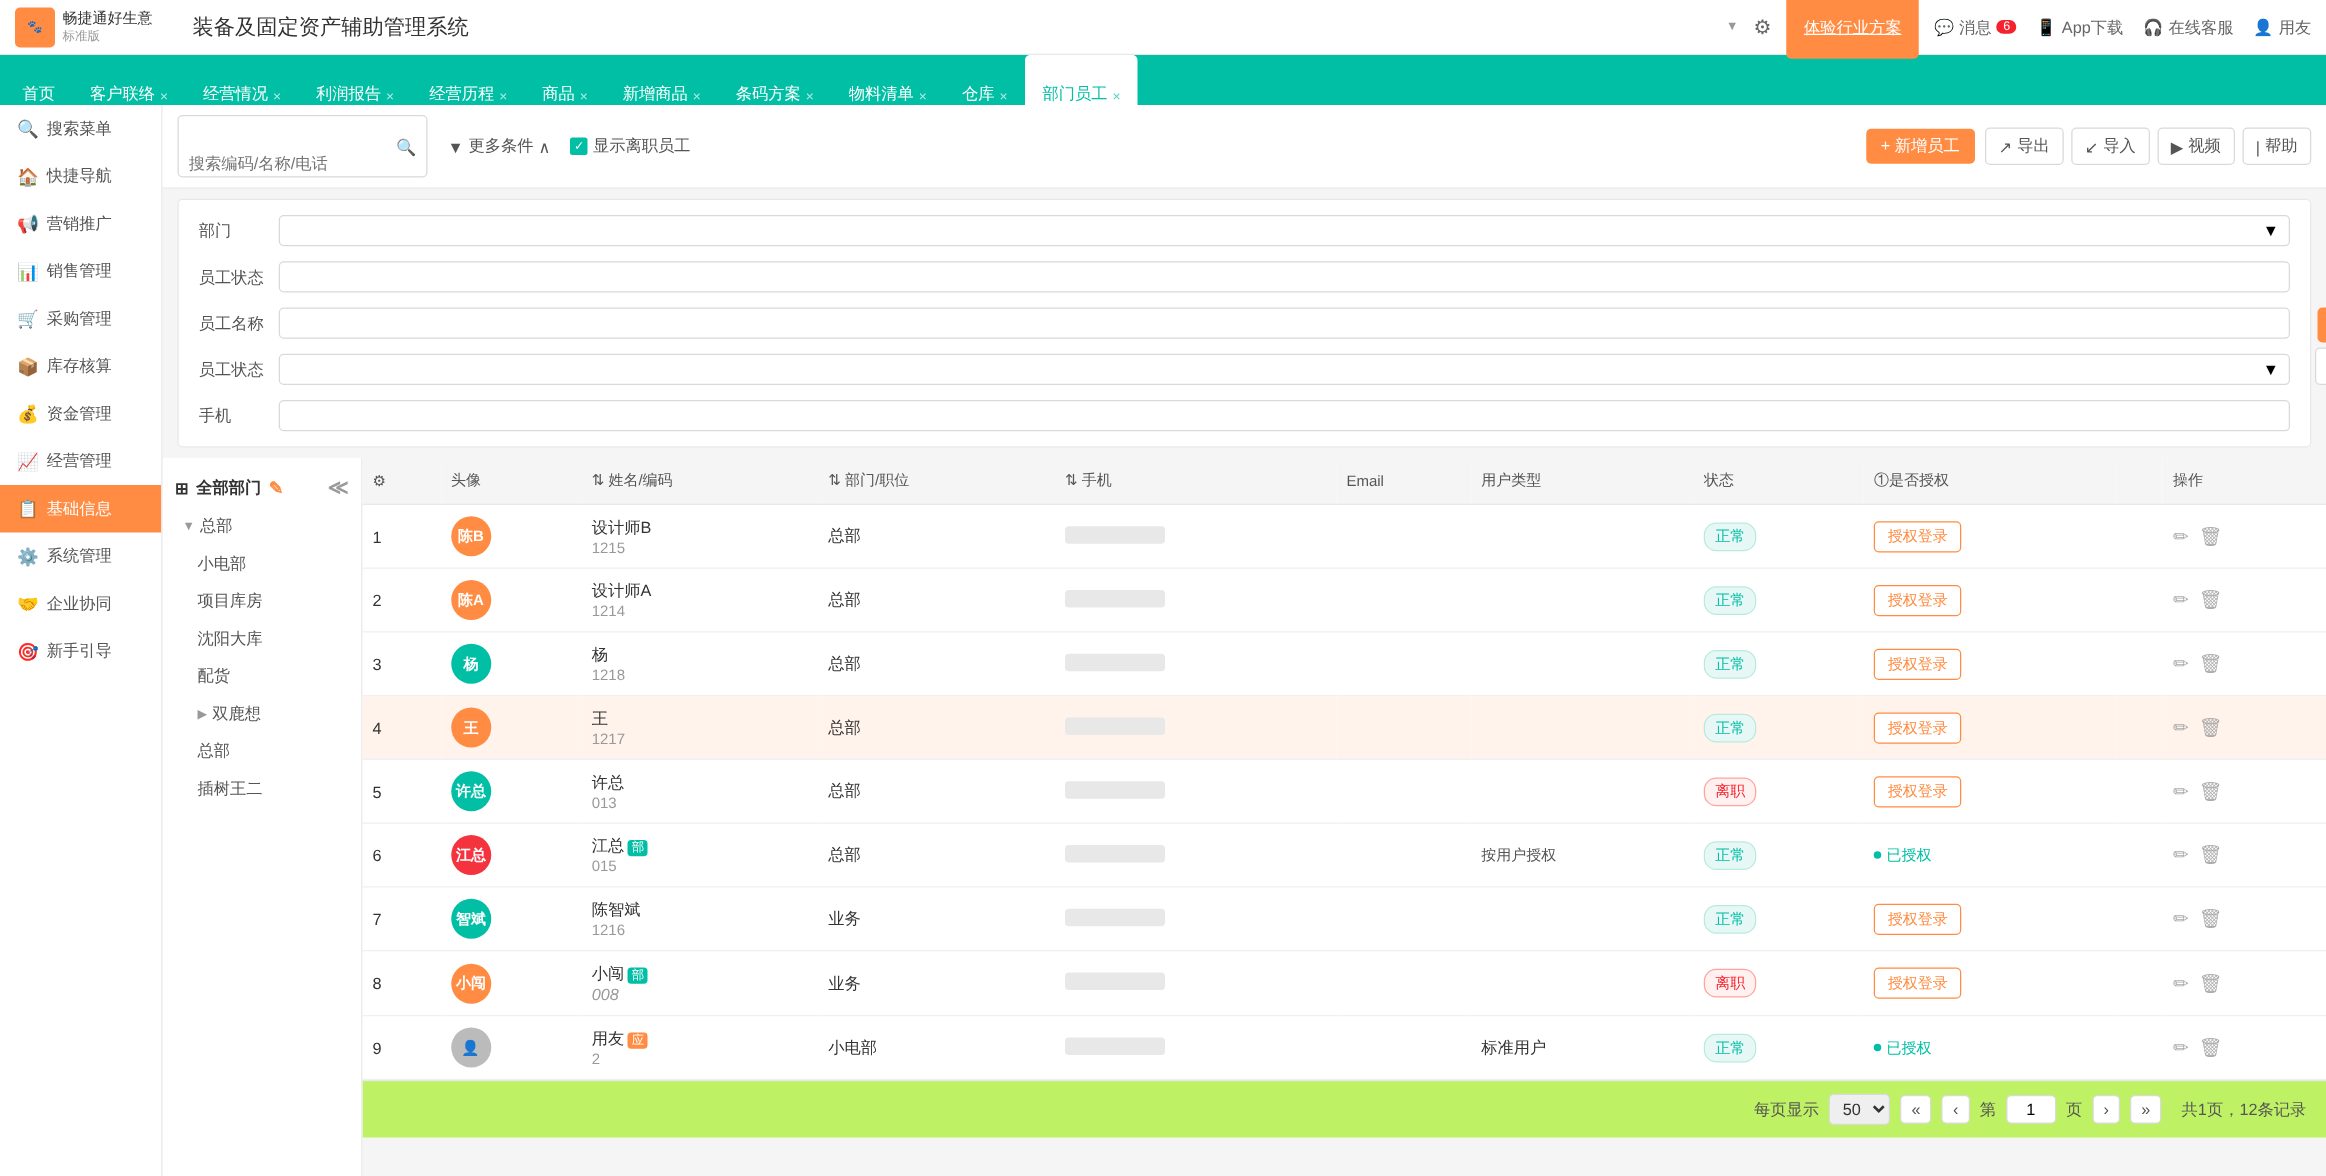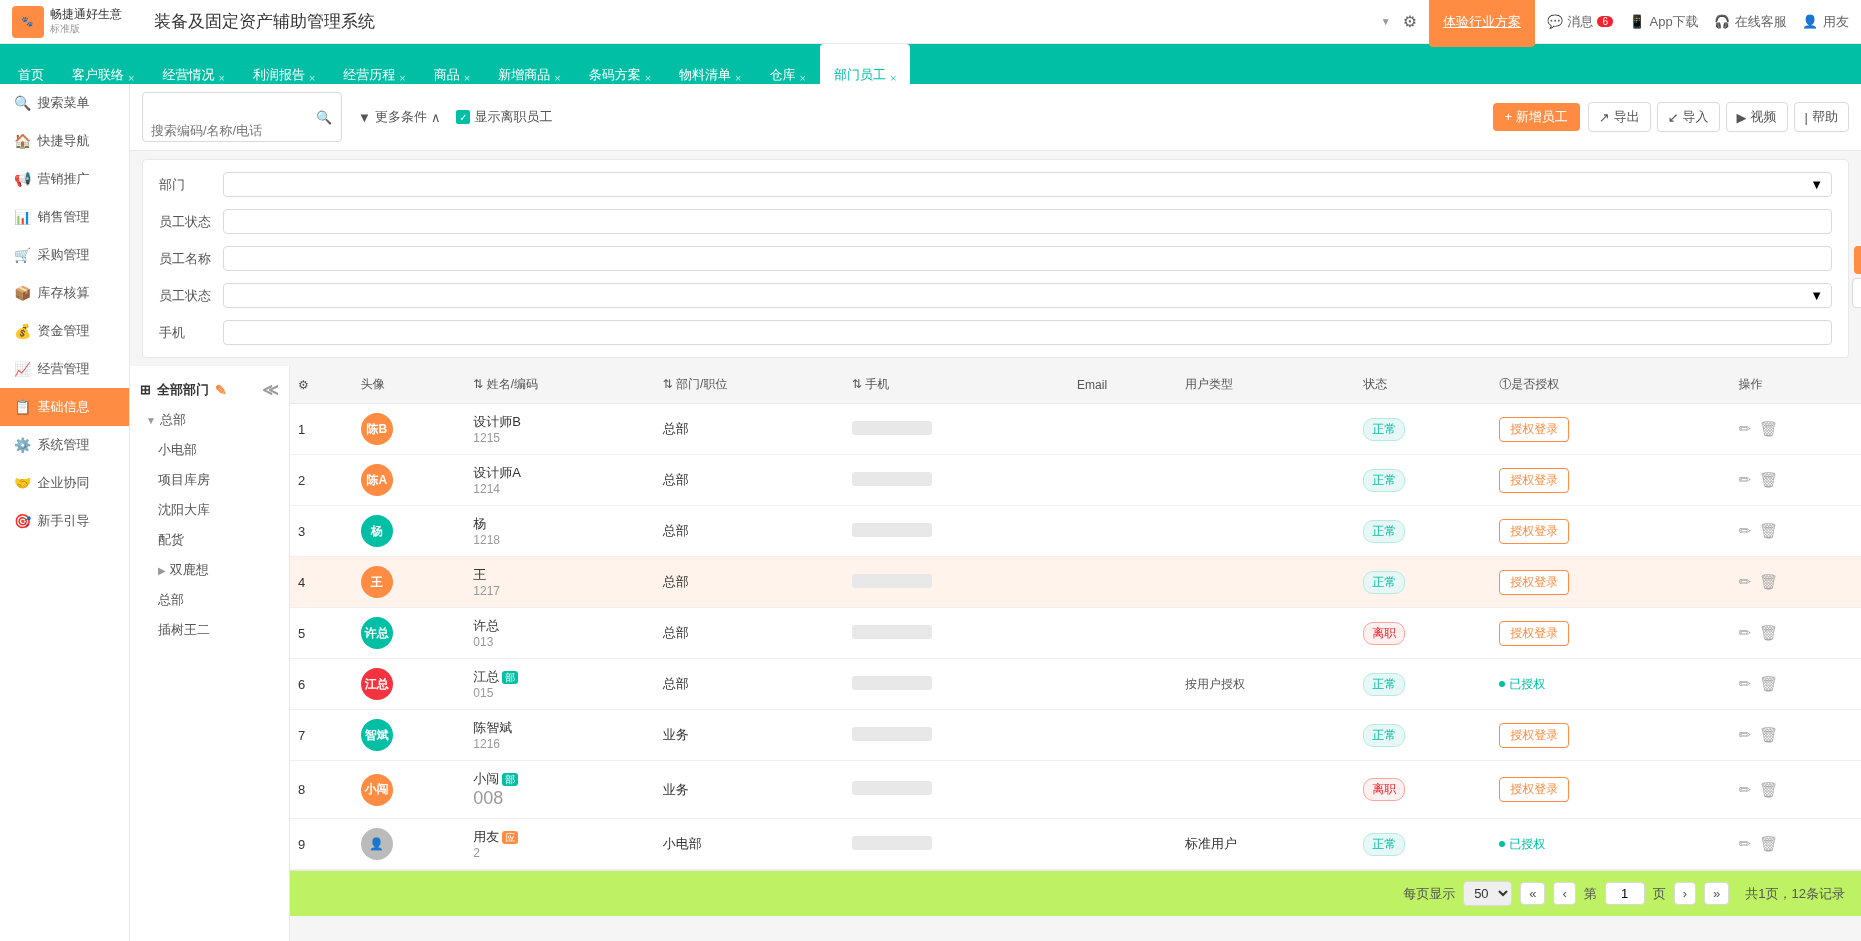--- a/index.html
+++ b/index.html
@@ -527,21 +527,21 @@
       </div>
     </td>
   </tr>
               <tr>
     <td>8</td>
     <td>
                   <div class="avatar" style="background:#ff8c42;">小闯</div>
                 </td>
     <td>
       <div>小闯<span class="dept-badge">部</span></div>
-      <div style="color:#999;font-size:18px;">008</div>
+      <div style="color:#999;font-size:13px;font-style:italic;">008</div>
     </td>
     <td>业务</td>
     <td><span class="phone-blur"></span></td>
     <td></td>
     <td></td>
     <td><span class="status-badge status-resign">离职</span></td>
     <td><button class="btn-auth">授权登录</button></td>
     <td></td>
     <td>
       <div class="op-icons">

